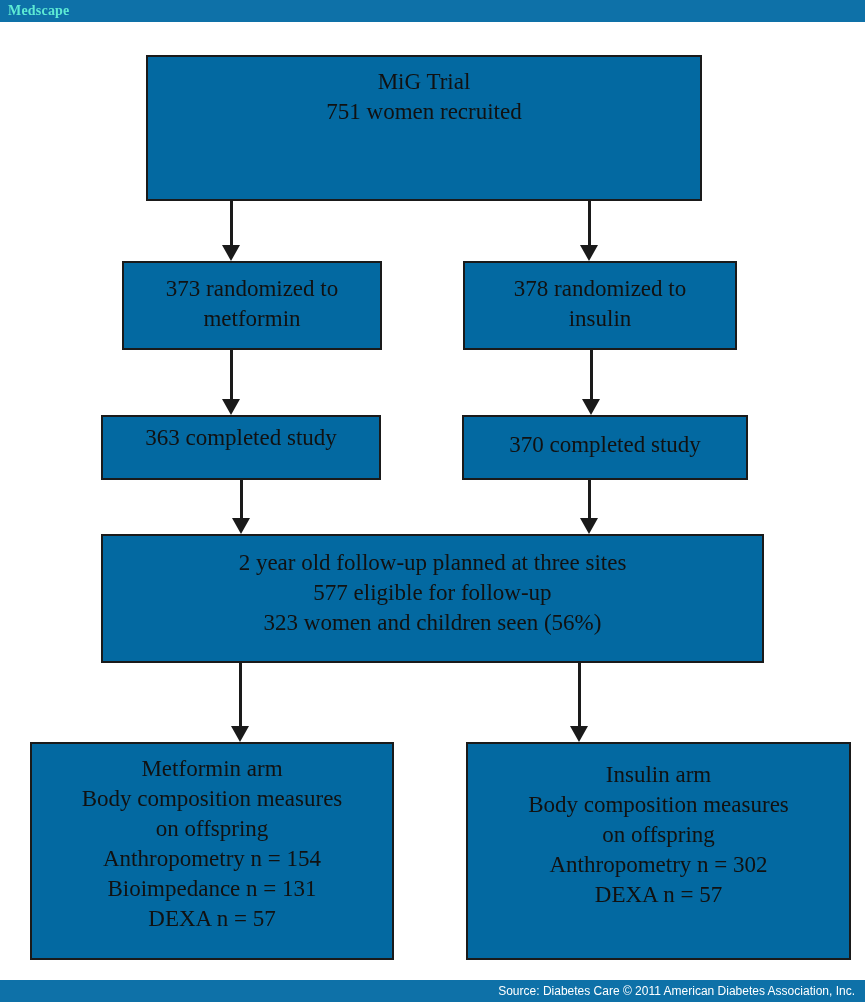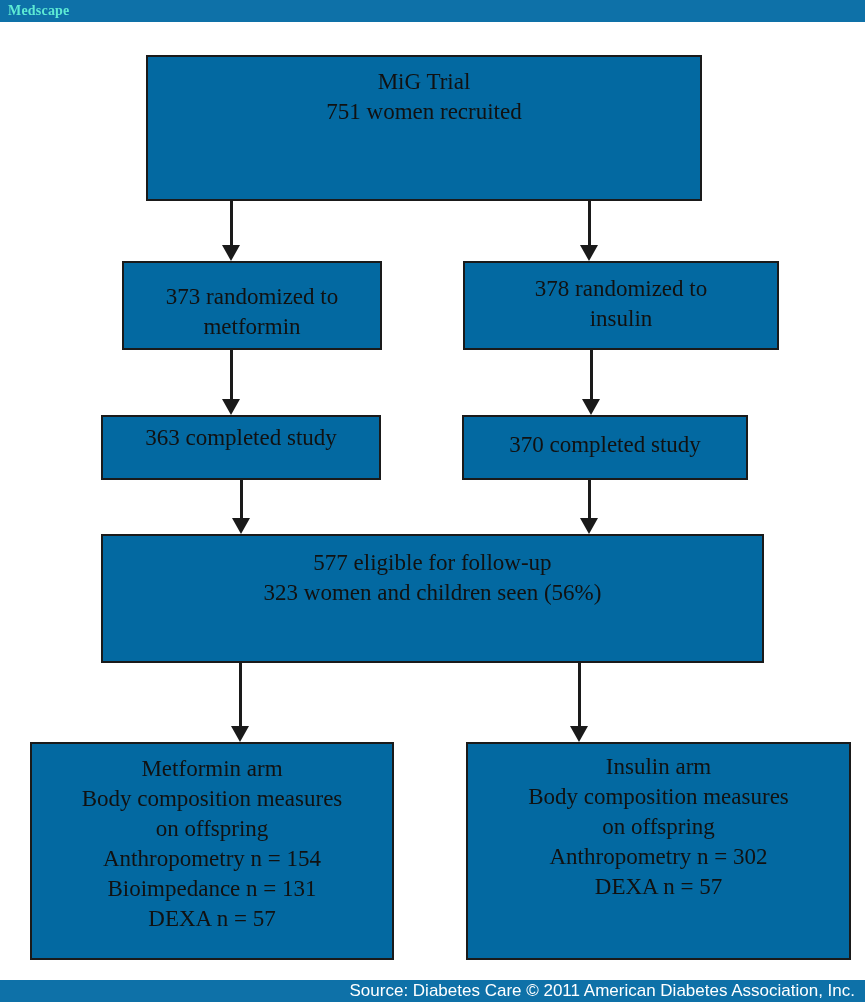--- a/index.html
+++ b/index.html
@@ -45,21 +45,21 @@
     height: 22px;
     background: #0E71A8;
     box-sizing: border-box;
   }
   .source {
     position: absolute;
     right: 10px;
     top: 3px;
     color: #ffffff;
     font-family: "Liberation Sans", sans-serif;
-    font-size: 17px;
+    font-size: 12px;
     line-height: 16px;
     white-space: nowrap;
   }
 
   
   .canvas {
     position: absolute;
     left: 0; top: 22px;
     width: 865px;
     height: 958px;
@@ -80,27 +80,27 @@
     display: block;
     padding-top: 6px;
   }
   .node .ln {
     display: block;
     white-space: nowrap;
   }
 
   
   #node-top        { left: 146px; top:  33px; width: 556px; height: 146px; padding-top: 10px; }
-  #node-rand-met   { left: 122px; top: 239px; width: 260px; height:  89px; padding-top: 19px; }
-  #node-rand-ins   { left: 463px; top: 239px; width: 316px; height:  89px; padding-top: 11px; }
+  #node-rand-met   { left: 122px; top: 239px; width: 260px; height:  89px; padding-top: 11px; }
+  #node-rand-ins   { left: 463px; top: 239px; width: 274px; height:  89px; padding-top: 11px; }
   #node-comp-met   { left: 101px; top: 393px; width: 280px; height:  65px; }
   #node-comp-ins   { left: 462px; top: 393px; width: 286px; height:  65px; padding-top: 13px; }
   #node-followup   { left: 101px; top: 512px; width: 663px; height: 129px; padding-top: 12px; }
   #node-arm-met    { left:  30px; top: 720px; width: 364px; height: 218px; padding-top: 10px; }
-  #node-arm-ins    { left: 466px; top: 720px; width: 385px; height: 218px; padding-top: 8px; }
+  #node-arm-ins    { left: 466px; top: 720px; width: 385px; height: 218px; padding-top: 16px; }
 
   
   .arrow {
     position: absolute;
   }
   .arrow .shaft {
     position: absolute;
     left: 50%;
     top: 0;
     width: 3px;
@@ -189,20 +189,21 @@
   <div class="arrow" id="arrow-comp-met-fu">
     <div class="shaft"></div>
     <div class="head"></div>
   </div>
   <div class="arrow" id="arrow-comp-ins-fu">
     <div class="shaft"></div>
     <div class="head"></div>
   </div>
 
   <div class="node" id="node-followup">
+    <span class="ln">2 year old follow-up planned at three sites</span>
     <span class="ln">577 eligible for follow-up</span>
     <span class="ln">323 women and children seen (56%)</span>
   </div>
 
   <div class="arrow" id="arrow-fu-to-arm-met">
     <div class="shaft"></div>
     <div class="head"></div>
   </div>
   <div class="arrow" id="arrow-fu-to-arm-ins">
     <div class="shaft"></div>

